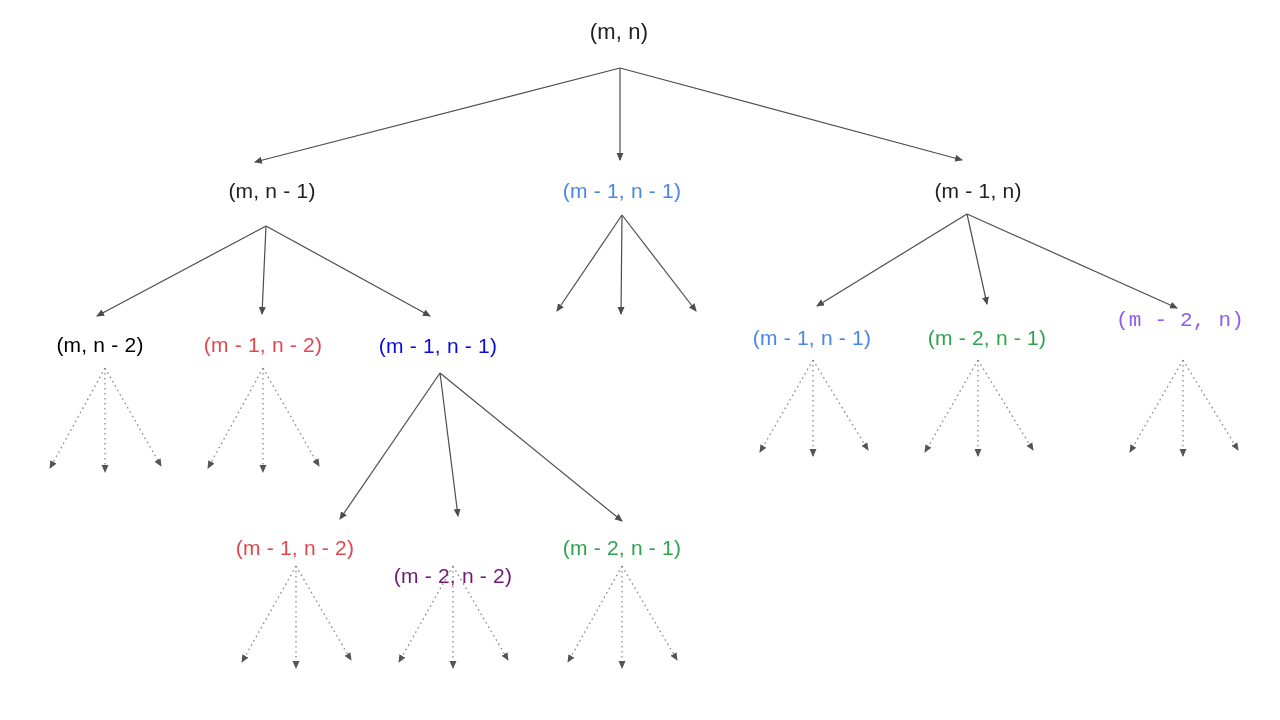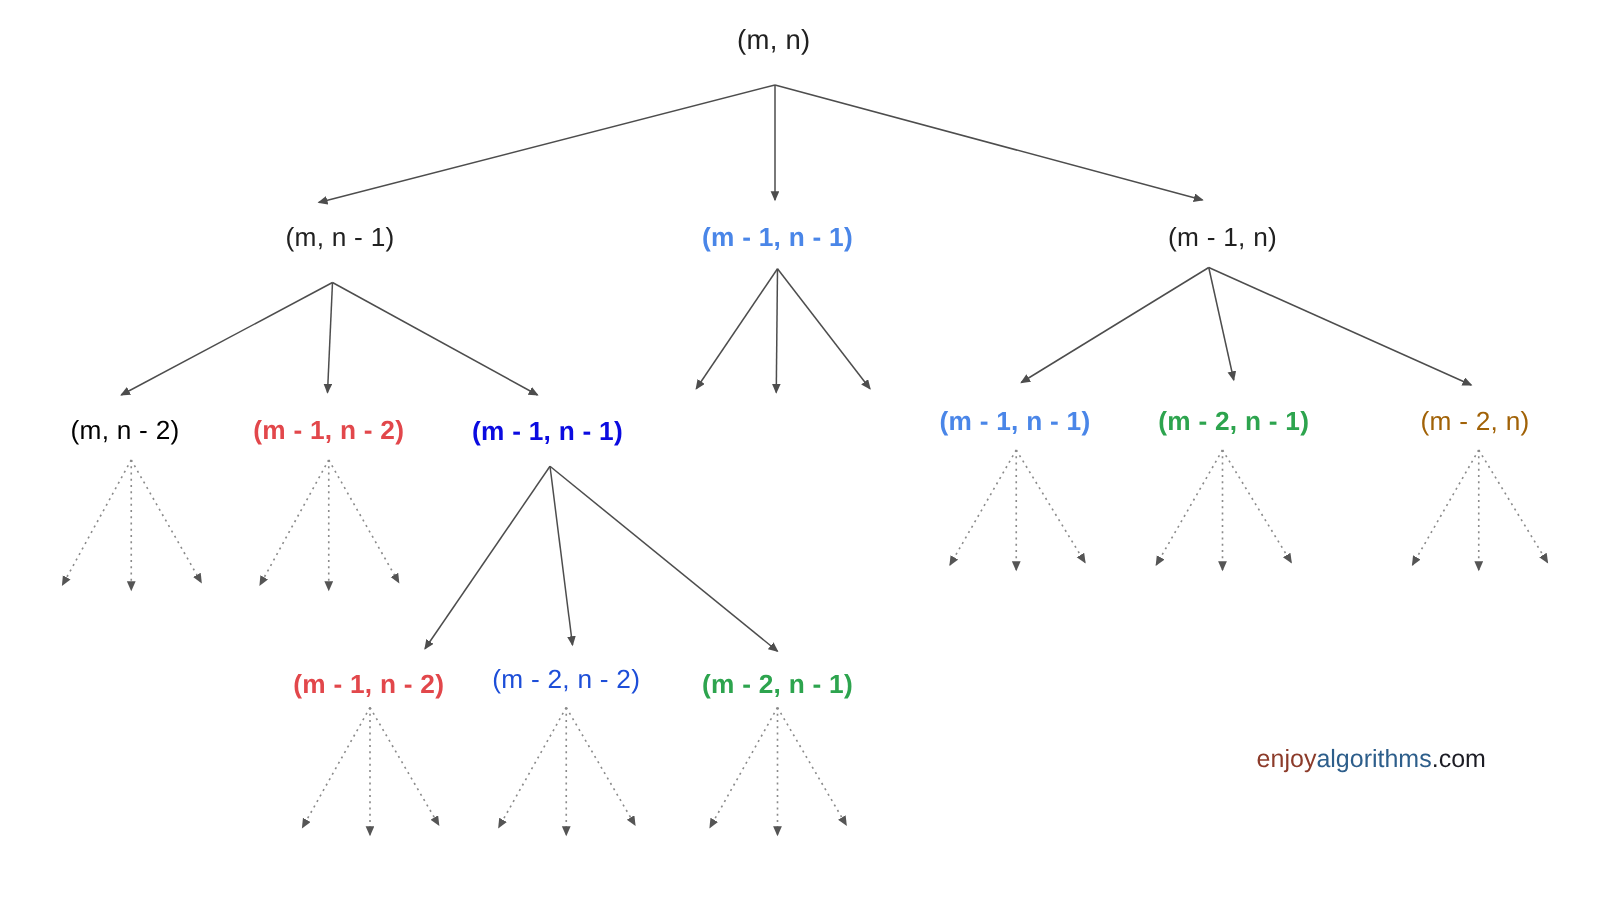--- a/index.html
+++ b/index.html
@@ -13,21 +13,21 @@
   .edges{position:absolute;left:0;top:0;width:1280px;height:720px;}
   .node{
     position:absolute;
     transform:translate(-50%,-50%);
     font-size:21px;
     color:#212121;
     white-space:nowrap;
     letter-spacing:0.2px;
   }
   .node--root{font-size:22px;}
-  .node--bold{font-weight:bold;}
+  .node--bold{font-weight:normal;}
   .watermark{
     position:absolute;
     transform:translate(-50%,-50%);
     left:1097px;top:608px;
     font-size:20px;
     white-space:nowrap;
   }
   .solid-edge line{stroke:#4d4d4d;stroke-width:1.2;}
   .dotted-edge line{stroke:#8a8a8a;stroke-width:1.3;stroke-dasharray:1.6 3.4;}
 </style>
@@ -120,22 +120,19 @@
 
   <div class="node node--root" style="left: 619px; top: 32px; color: rgb(33, 33, 33);">(m, n)</div>
   <div class="node" style="left: 272px; top: 191px; color: rgb(33, 33, 33); text-align: right;">(m, n - 1)</div>
   <div class="node node--bold" style="left: 622px; top: 191px; color: rgb(74, 134, 232);">(m - 1, n - 1)</div>
   <div class="node" style="left: 978px; top: 191px; color: rgb(33, 33, 33); text-align: center;">(m - 1, n)</div>
   <div class="node" style="left: 100px; top: 345px; color: #000000;">(m, n - 2)</div>
   <div class="node node--bold" style="left: 263px; top: 345px; color: rgb(226, 71, 75);">(m - 1, n - 2)</div>
   <div class="node node--bold" style="left: 438px; top: 346px; color: rgb(11, 11, 224);">(m - 1, n - 1)</div>
   <div class="node node--bold" style="left: 812px; top: 338px; color: rgb(74, 134, 232);">(m - 1, n - 1)</div>
   <div class="node node--bold" style="left: 987px; top: 338px; color: rgb(45, 164, 78);">(m - 2, n - 1)</div>
-  <div class="node" style="left: 1180px; top: 338px; color: #a16207;">(m - 2, n)</div>
+  <div class="node" style="left: 1180px; top: 320px; color: #8b5cf6; font-family: Liberation Mono, monospace;">(m - 2, n)</div>
   <div class="node node--bold" style="left: 295px; top: 548px; color: rgb(226, 71, 75);">(m - 1, n - 2)</div>
-  <div class="node" style="left: 453px; top: 544px; color: #1d4ed8;">(m - 2, n - 2)</div>
+  <div class="node" style="left: 453px; top: 576px; color: #701a75;">(m - 2, n - 2)</div>
   <div class="node node--bold" style="left: 622px; top: 548px; color: rgb(45, 164, 78);">(m - 2, n - 1)</div>
 
-  <div class="watermark">
-    <span style="color: rgb(140, 59, 42);">enjoy</span><span style="color: rgb(45, 94, 139);">algorithms</span><span style="color: rgb(28, 28, 36);">.com</span>
-  </div>
 
 </div>
 
 </body></html>

